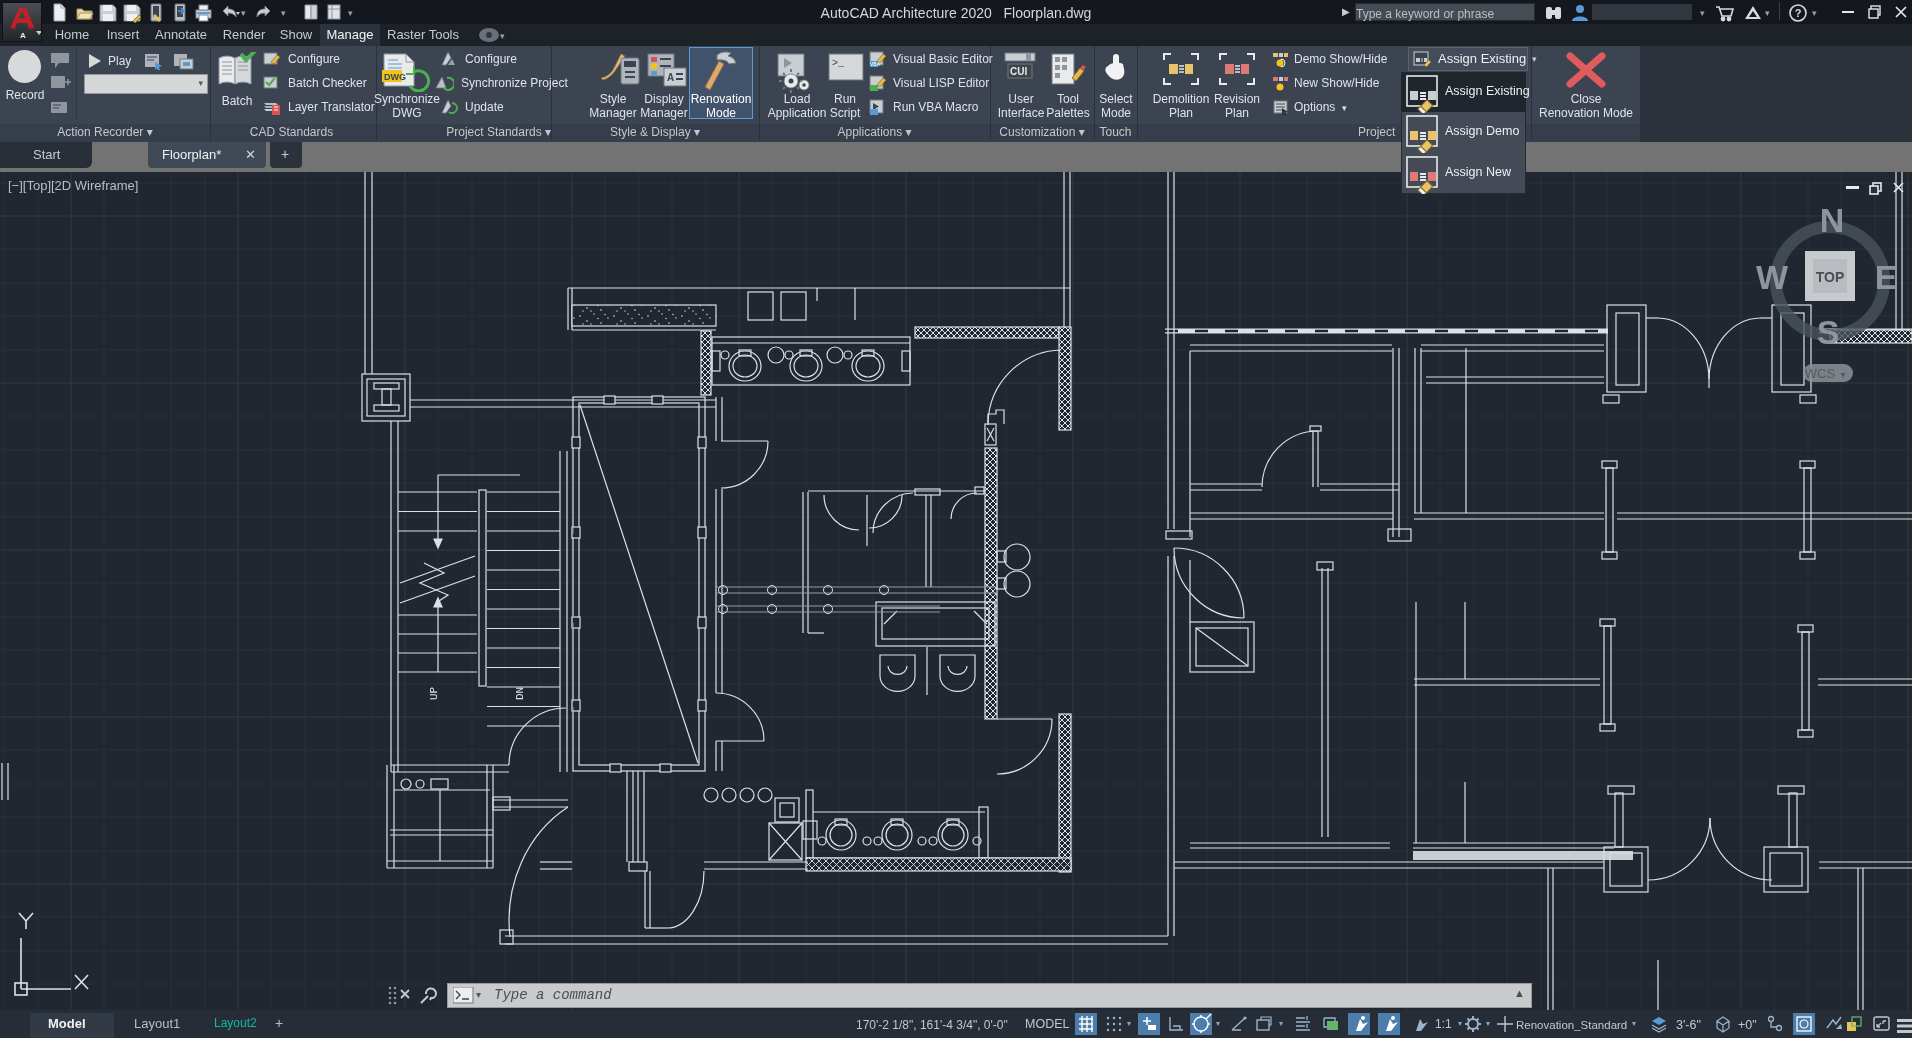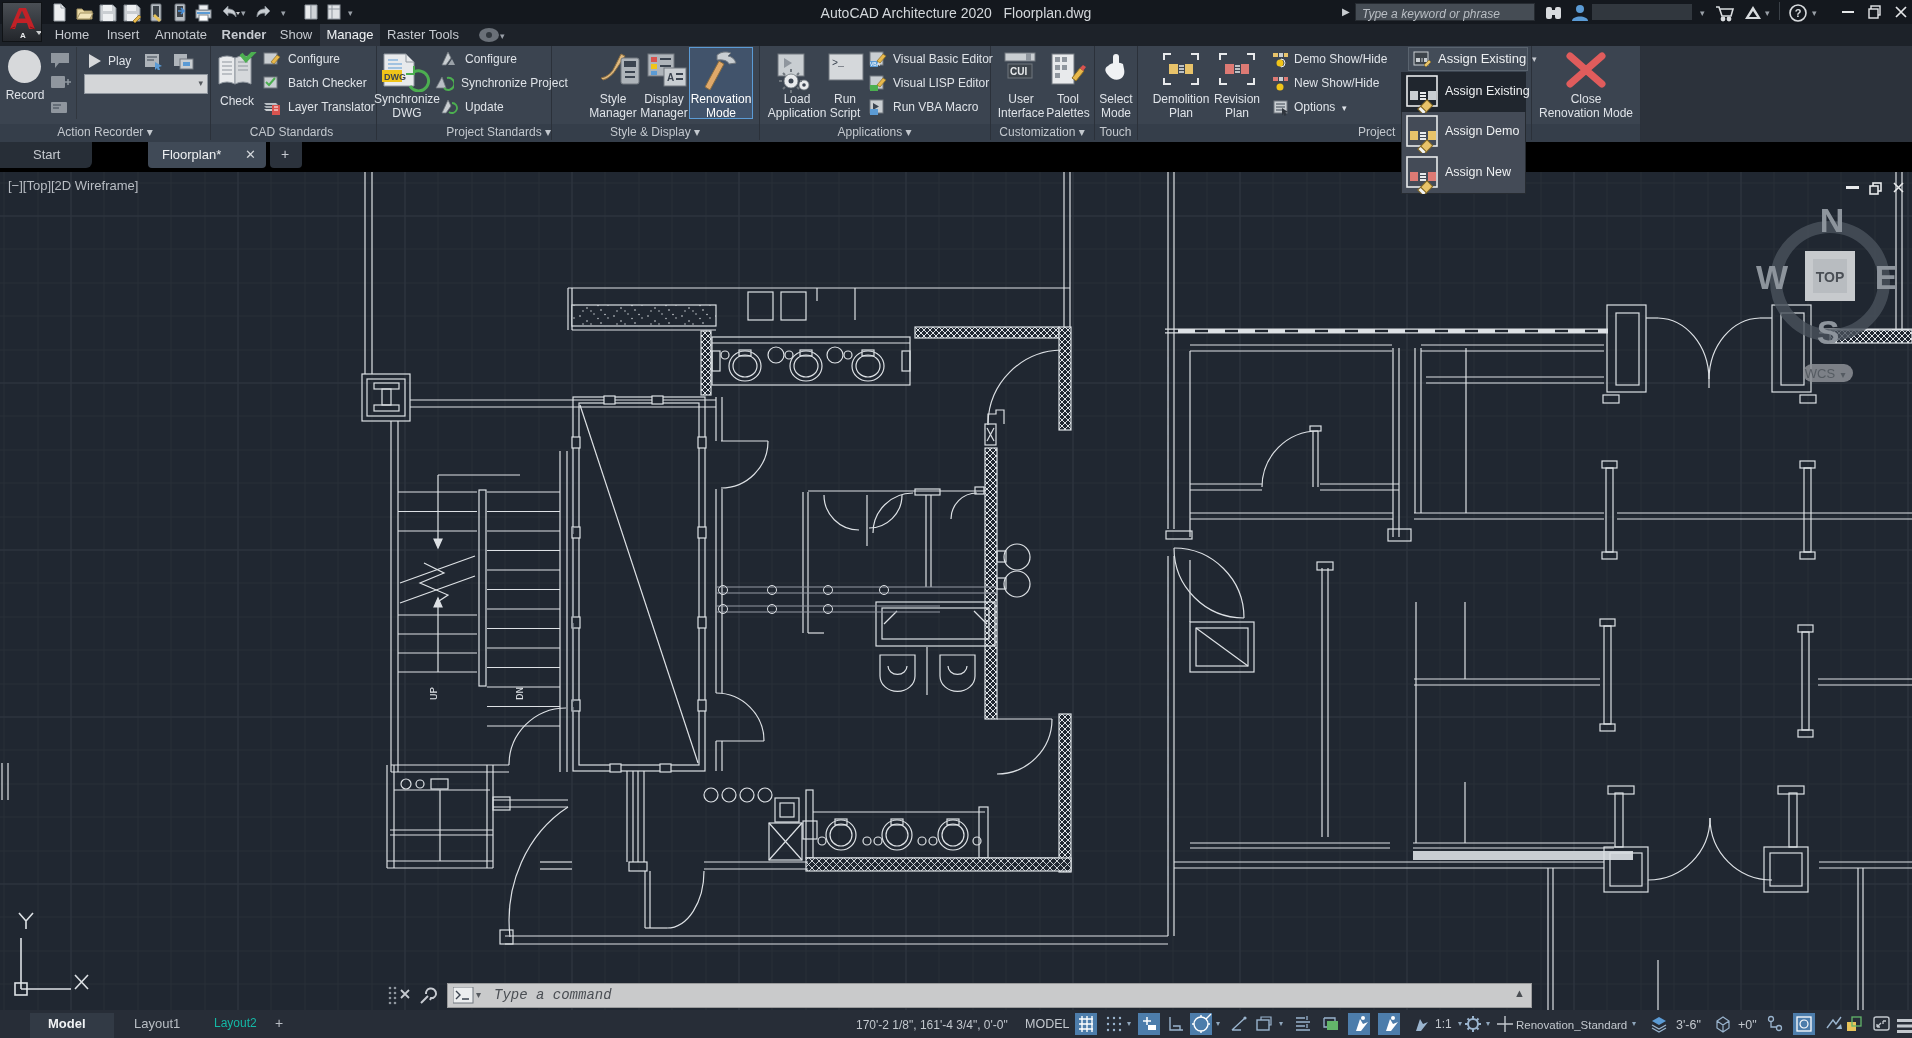--- a/index.html
+++ b/index.html
@@ -1,19 +1,19 @@
 <!DOCTYPE html>
 <html><head><meta charset="utf-8"><style>
 *{margin:0;padding:0;box-sizing:border-box}
 body{width:1912px;height:1038px;overflow:hidden;font-family:"Liberation Sans",sans-serif;background:#202731;position:relative}
 .titlebar{position:absolute;top:0;left:0;width:1912px;height:24px;background:#14181e}
 .tabrow{position:absolute;top:24px;left:0;width:1912px;height:22px;background:#1d2229}
 .ribbon{position:absolute;top:46px;left:0;width:1912px;height:96px;background:#3b4450}
 .ribbon .darkright{position:absolute;right:0;top:0;height:96px;left:1640px;background:#2c323b}
-.filetabs{position:absolute;top:142px;left:0;width:1912px;height:30px;background:#000000}
+.filetabs{position:absolute;top:142px;left:0;width:1912px;height:30px;background:#737373}
 .canvas{position:absolute;top:172px;left:0;width:1912px;height:838px;background:#202731}
 .statusbar{position:absolute;top:1010px;left:0;width:1912px;height:28px;background:#272d37}
 .rtab{position:absolute;top:3px;font-size:13px;color:#c6cad0}
 .sep{position:absolute;top:0;width:1px;height:94px;background:#2b313a}
 .icon-lbl{position:absolute;font-size:12px;color:#dfe3e8;text-align:center}
 .row-lbl{position:absolute;font-size:12px;color:#dfe3e8}
 .cmdline{position:absolute;left:447px;top:811px;width:1085px;height:25px;background:#c9cacb;border:1px solid #9a9b9c}
 </style></head><body>
 
 <div class="titlebar">
@@ -72,21 +72,21 @@
     </svg>
 <svg width="22" height="22" style="position:absolute;left:324px;top:2px">
       <rect x="4" y="3" width="12" height="14" fill="#dfe2e5" stroke="#8f969e"></rect>
       <path d="M4,7 h12 M8,3 v14" stroke="#8f969e"></path>
     </svg>
 <div style="position:absolute;left:241px;top:8px;color:#9aa0a8;font-size:9px">▾</div>
 <div style="position:absolute;left:281px;top:8px;color:#9aa0a8;font-size:9px">▾</div>
 <div style="position:absolute;left:348px;top:8px;color:#9aa0a8;font-size:9px">▾</div>
 <div style="position:absolute;left:0;top:5px;width:1912px;text-align:center;font-size:14px;color:#d4d8dc">AutoCAD Architecture 2020 &nbsp; Floorplan.dwg</div>
 <div style="position:absolute;left:1342px;top:6px;color:#c8ccd0;font-size:10px">▶</div>
-<div style="position:absolute;left:1355px;top:3px;width:180px;height:18px;background:#454c54;border:1px solid #262b31"><span style="font-style:italic;color:#b9bec4;font-size:12px;padding-left:6px;line-height:18px">Type a keyword or phrase</span></div>
+<div style="position:absolute;left:1355px;top:3px;width:180px;height:18px;background:#454c54;border:1px solid #262b31"><span style="color:#b9bec4;font-size:12px;line-height:18px">Type a keyword or phrase</span></div>
 <svg width="22" height="20" style="position:absolute;left:1543px;top:3px">
       <g fill="#d8dbde">
         <rect x="3" y="4" width="6" height="12" rx="2"></rect>
         <rect x="12" y="4" width="6" height="12" rx="2"></rect>
         <rect x="9" y="7" width="3" height="5"></rect>
       </g>
     </svg>
 <svg width="20" height="20" style="position:absolute;left:1570px;top:3px">
       <circle cx="10" cy="6" r="4" fill="#5b9bd5"></circle>
       <path d="M2,18 c0,-6 16,-6 16,0 z" fill="#5b9bd5"></path>
@@ -117,21 +117,21 @@
     </svg>
 <svg width="14" height="14" style="position:absolute;left:1894px;top:5px">
       <path d="M2,2 L12,12 M12,2 L2,12" stroke="#e4e6e8" stroke-width="1.7"></path>
     </svg>
 </div>
 <div class="tabrow">
 <div style="position:absolute;left:320px;top:0;width:60px;height:22px;background:#2d333d"></div>
 <div class="rtab" style="left:72px;transform:translateX(-50%);font-weight:normal;color:#c6cad0">Home</div>
 <div class="rtab" style="left:123px;transform:translateX(-50%);font-weight:normal;color:#c6cad0">Insert</div>
 <div class="rtab" style="left:181px;transform:translateX(-50%);font-weight:normal;color:#c6cad0">Annotate</div>
-<div class="rtab" style="left:244px;transform:translateX(-50%);font-weight:bold;color:#c6cad0">Render</div>
+<div class="rtab" style="left:244px;transform:translateX(-50%);font-weight:normal;color:#c6cad0">Render</div>
 <div class="rtab" style="left:296px;transform:translateX(-50%);font-weight:normal;color:#c6cad0">Show</div>
 <div class="rtab" style="left:350px;transform:translateX(-50%);font-weight:normal;color:#f0f2f4">Manage</div>
 <div class="rtab" style="left:423px;transform:translateX(-50%);font-weight:normal;color:#c6cad0">Raster Tools</div>
 <svg width="30" height="16" style="position:absolute;left:478px;top:3px">
       <ellipse cx="11" cy="8" rx="10" ry="7" fill="#6a7078"></ellipse>
       <circle cx="11" cy="8" r="3" fill="#31373e"></circle>
       <text x="22" y="12" font-size="9" fill="#9aa0a8">▾</text>
     </svg>
 </div>
 <div class="ribbon">
@@ -182,21 +182,21 @@
     </svg>
 <div style="position:absolute;left:84px;top:28px;width:124px;height:20px;background:#d4d6d8;border:1px solid #8f969e">
       <span style="position:absolute;right:4px;top:3px;font-size:9px;color:#55595e">▾</span>
     </div>
 <svg width="44" height="40" style="position:absolute;left:215px;top:6px">
 <path d="M4,6 q8,-4 16,0 v26 q-8,-4 -16,0 z" fill="#e8eaec" stroke="#8f969e"></path>
 <path d="M36,6 q-8,-4 -16,0 v26 q8,-4 16,0 z" fill="#d5d8db" stroke="#8f969e"></path>
 <path d="M7,10 h10 M7,14 h10 M7,18 h10 M7,22 h10 M23,10 h10 M23,14 h10 M23,18 h10" stroke="#8f969e" stroke-width="1"></path>
 <path d="M26,2 l5,6 l9,-9" stroke="#4caf50" stroke-width="4" fill="none"></path>
     </svg>
-<div class="icon-lbl" style="left:212px;top:48px;width:50px">Check</div>
+<div class="icon-lbl" style="left:212px;top:48px;width:50px">Batch</div>
 <svg width="20" height="18" style="position:absolute;left:262px;top:4px">
       <rect x="2" y="3" width="13" height="11" fill="#c9ced2" stroke="#70777e"></rect>
       <path d="M9,12 l6,-7 l3,2 l-6,7 z" fill="#e8b84b" stroke="#8a6d24" stroke-width="0.7"></path>
     </svg>
 <svg width="20" height="18" style="position:absolute;left:262px;top:28px">
       <rect x="2" y="3" width="13" height="11" fill="#c9ced2" stroke="#70777e"></rect>
       <path d="M4,8 l3,3 l6,-7" stroke="#4caf50" stroke-width="2" fill="none"></path>
     </svg>
 <svg width="20" height="18" style="position:absolute;left:262px;top:52px">
       <path d="M2,5 h12 l2,2 h-12 z" fill="#b9bfc5"></path>

